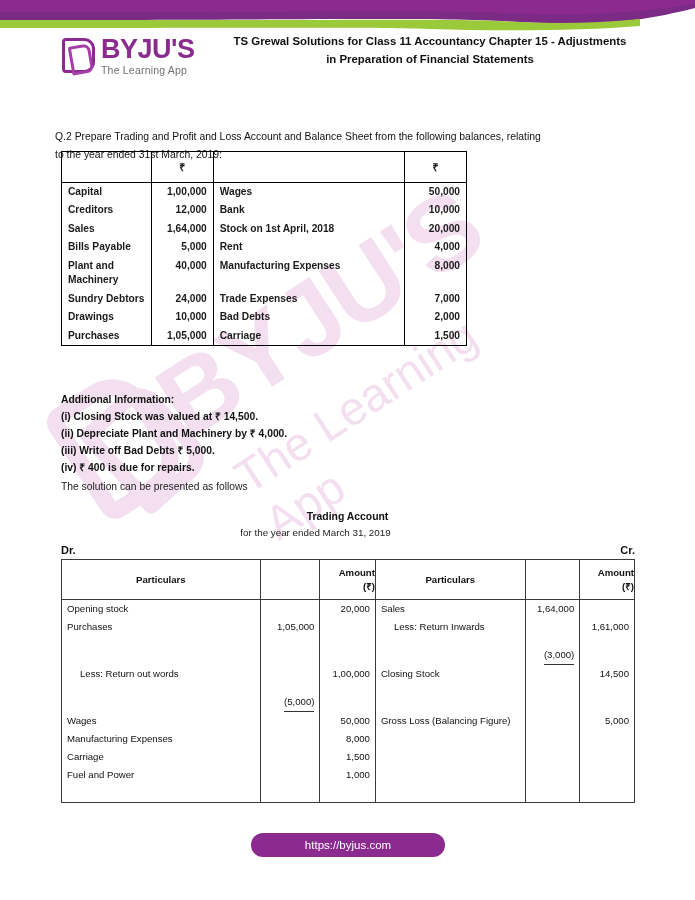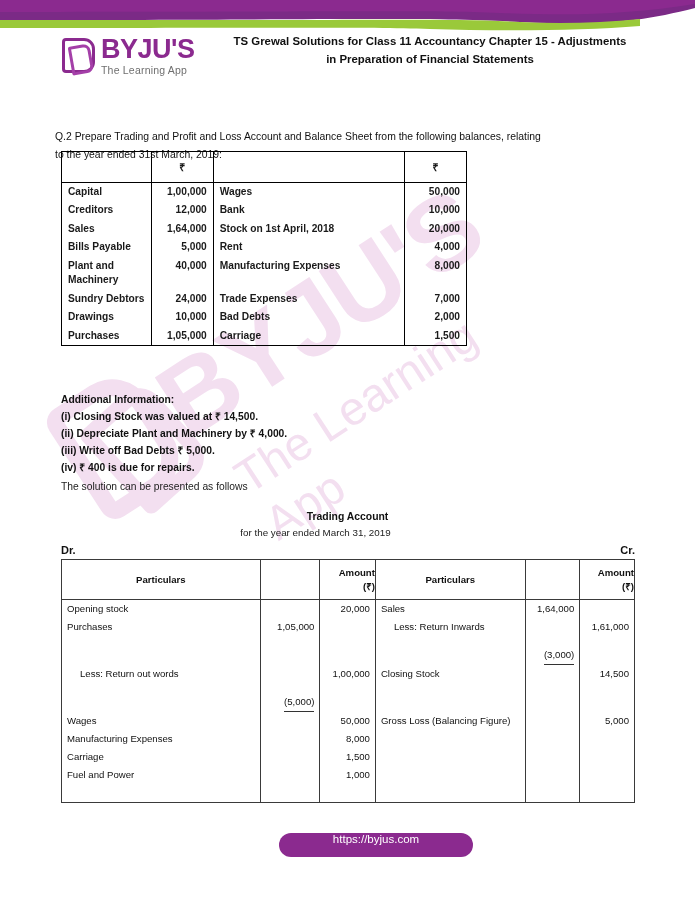--- a/index.html
+++ b/index.html
@@ -155,21 +155,21 @@
   .ul-line { border-bottom: 1.1px solid #333; display: inline-block; padding-bottom: 0px; margin-top: 28px; }
   .totrow td { font-weight: bold; border-top: 1.2px solid #3a3a3a; border-bottom: 2.6px solid #555; }
   .blankrow td { height: 20px; }
 
   
   .footer {
     position: absolute; left: 251px; top: 833px;
     width: 194px; height: 24px;
     background: #8b2a8f; border-radius: 12px;
     color: #fff; font-size: 11.5px;
-    display: flex; align-items: flex-start; justify-content: center; margin-left: 28px;
+    display: flex; align-items: center; justify-content: center;
   }
 </style>
 </head>
 <body>
 
 <div class="page">
 
   <svg class="topbar" viewBox="0 0 695 32" preserveAspectRatio="none">
     <path d="M0,0 H695 V8 C640,22 600,26 520,22 C430,17 330,20 0,20 Z" fill="#7b2a86"></path>
     <path d="M0,0 H695 V4 C630,14 580,16 500,13 C420,10 320,12 0,12 Z" fill="#8b2a8f"></path>

